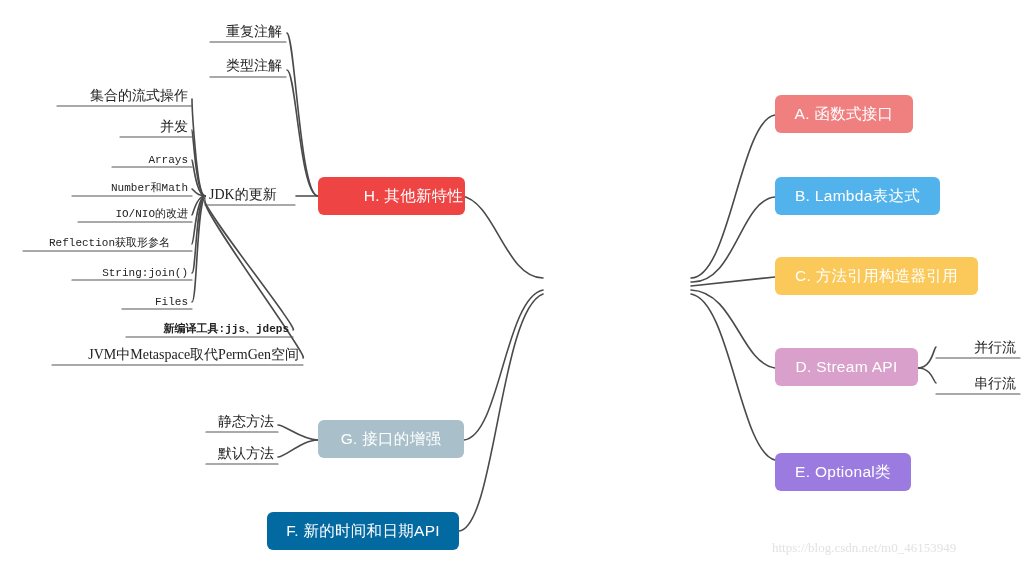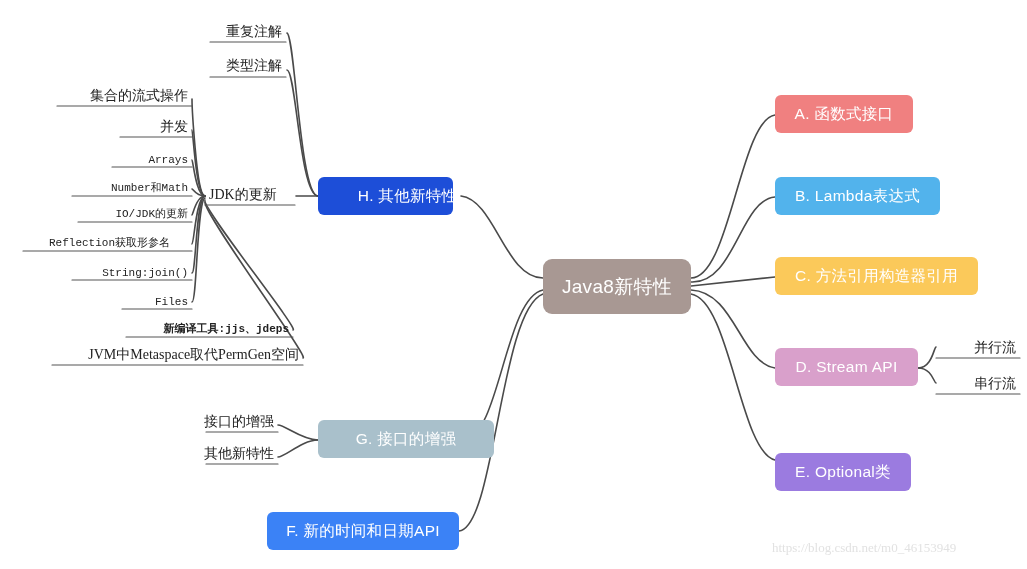--- a/index.html
+++ b/index.html
@@ -123,23 +123,20 @@
         <line x1="210" y1="42" x2="286" y2="42" stroke="#555555"></line>
         <line x1="210" y1="77" x2="286" y2="77" stroke="#555555"></line>
         <line x1="205" y1="205" x2="295" y2="205" stroke="#555555"></line>
         <line x1="206" y1="432" x2="278" y2="432" stroke="#555555"></line>
         <line x1="206" y1="464" x2="278" y2="464" stroke="#555555"></line>
         <line x1="936" y1="358" x2="1020" y2="358" stroke="#555555"></line>
         <line x1="936" y1="394" x2="1020" y2="394" stroke="#555555"></line>
       </g>
   </svg>
 
-  <div id="central-node" class="node central" style="left: 543px; top: 259px; width: 148px; height: 55px; background: rgb(168, 152, 147);">
-    <span>Java8新特性</span>
-  </div>
 
   <div id="right-branch-layer">
       <div class="node lvl1" style="left: 775px; top: 95px; width: 138px; height: 38px; background: rgb(240, 128, 128);">
         <span>A. 函数式接口</span>
       </div>
       <div class="node lvl1" style="left: 775px; top: 177px; width: 165px; height: 38px; background: rgb(82, 179, 236);">
         <span>B. Lambda表达式</span>
       </div>
       <div class="node lvl1" style="left: 775px; top: 257px; width: 203px; height: 38px; background: rgb(251, 201, 90);">
         <span>C. 方法引用构造器引用</span>
@@ -153,36 +150,36 @@
     </div>
   <div id="stream-child-layer">
       <div class="leaf sans" style="left: 936px; top: 336px; width: 84px; height: 22px;">
         <span>并行流</span>
       </div>
       <div class="leaf sans" style="left: 936px; top: 372px; width: 84px; height: 22px;">
         <span>串行流</span>
       </div>
     </div>
   <div id="left-branch-layer">
-      <div class="node lvl1" style="left: 318px; top: 177px; width: 135px; height: 38px; background: #1d4ed8; padding-left: 44px;">
+      <div class="node lvl1" style="left: 318px; top: 177px; width: 147px; height: 38px; background: #ef4444; padding-left: 44px;">
         <span>H. 其他新特性</span>
       </div>
-      <div class="node lvl1" style="left: 318px; top: 420px; width: 176px; height: 38px; background: rgb(169, 192, 203);">
+      <div class="node lvl1" style="left: 318px; top: 420px; width: 146px; height: 38px; background: rgb(169, 192, 203);">
         <span>G. 接口的增强</span>
       </div>
-      <div class="node lvl1" style="left: 267px; top: 512px; width: 192px; height: 38px; background: #3b82f6;">
+      <div class="node lvl1" style="left: 267px; top: 512px; width: 192px; height: 38px; background: #0369a1;">
         <span>F. 新的时间和日期API</span>
       </div>
     </div>
   <div id="g-child-layer">
       <div class="leaf sans" style="left: 206px; top: 410px; width: 72px; height: 22px;">
-        <span>接口的增强</span>
+        <span>静态方法</span>
       </div>
       <div class="leaf sans" style="left: 206px; top: 442px; width: 72px; height: 22px;">
-        <span>其他新特性</span>
+        <span>默认方法</span>
       </div>
     </div>
   <div id="h-child-layer">
       <div class="leaf sans" style="left: 210px; top: 20px; width: 76px; height: 22px;">
         <span>重复注解</span>
       </div>
       <div class="leaf sans" style="left: 210px; top: 55px; width: 76px; height: 22px; align-items: center;">
         <span>类型注解</span>
       </div>
       <div class="leaf sans lead" style="left: 205px; top: 183px; width: 90px; height: 22px;">
@@ -196,21 +193,21 @@
       <div class="leaf sans" style="left: 120px; top: 115px; width: 72px; height: 22px; text-align: right;">
         <span>并发</span>
       </div>
       <div class="leaf mono" style="left: 112px; top: 145px; width: 80px; height: 22px;">
         <span>Arrays</span>
       </div>
       <div class="leaf mono" style="left: 72px; top: 174px; width: 120px; height: 22px;">
         <span>Number和Math</span>
       </div>
       <div class="leaf mono" style="left: 78px; top: 200px; width: 114px; height: 22px;">
-        <span>IO/JDK的更新</span>
+        <span>IO/NIO的改进</span>
       </div>
       <div class="leaf mono" style="left: 5px; top: 229px; width: 169px; height: 22px;">
         <span>Reflection获取形参名</span>
       </div>
       <div class="leaf mono" style="left: 72px; top: 258px; width: 120px; height: 22px;">
         <span>String:join()</span>
       </div>
       <div class="leaf mono" style="left: 122px; top: 287px; width: 70px; height: 22px;">
         <span>Files</span>
       </div>

